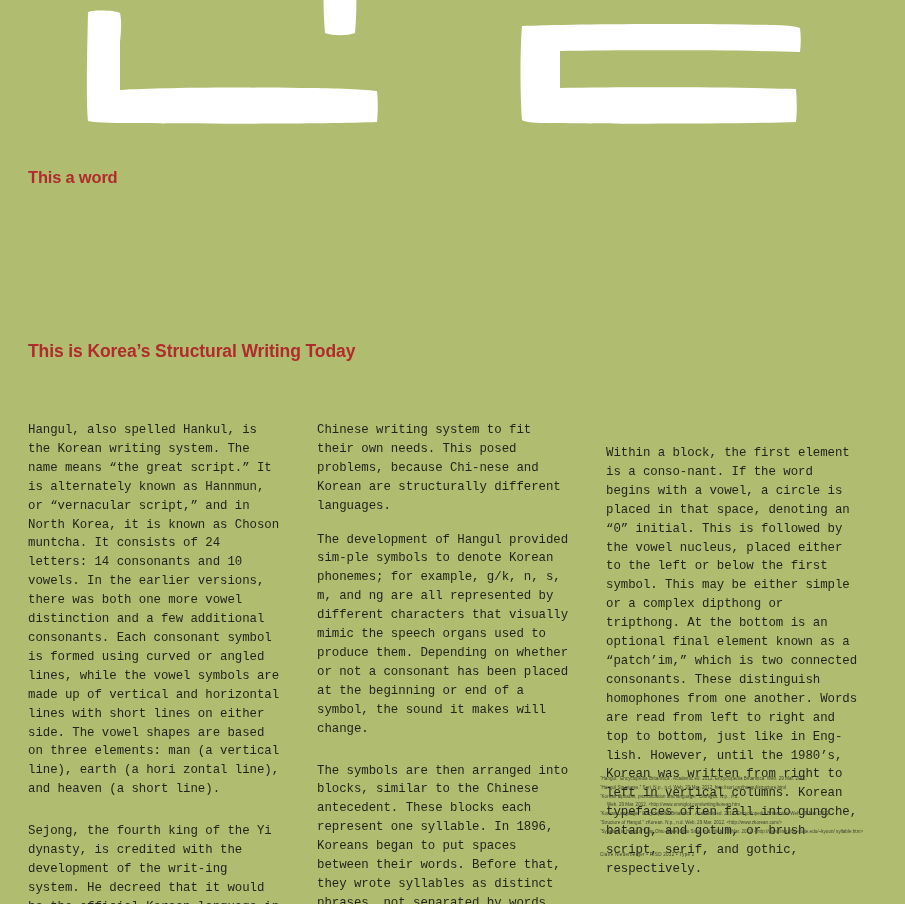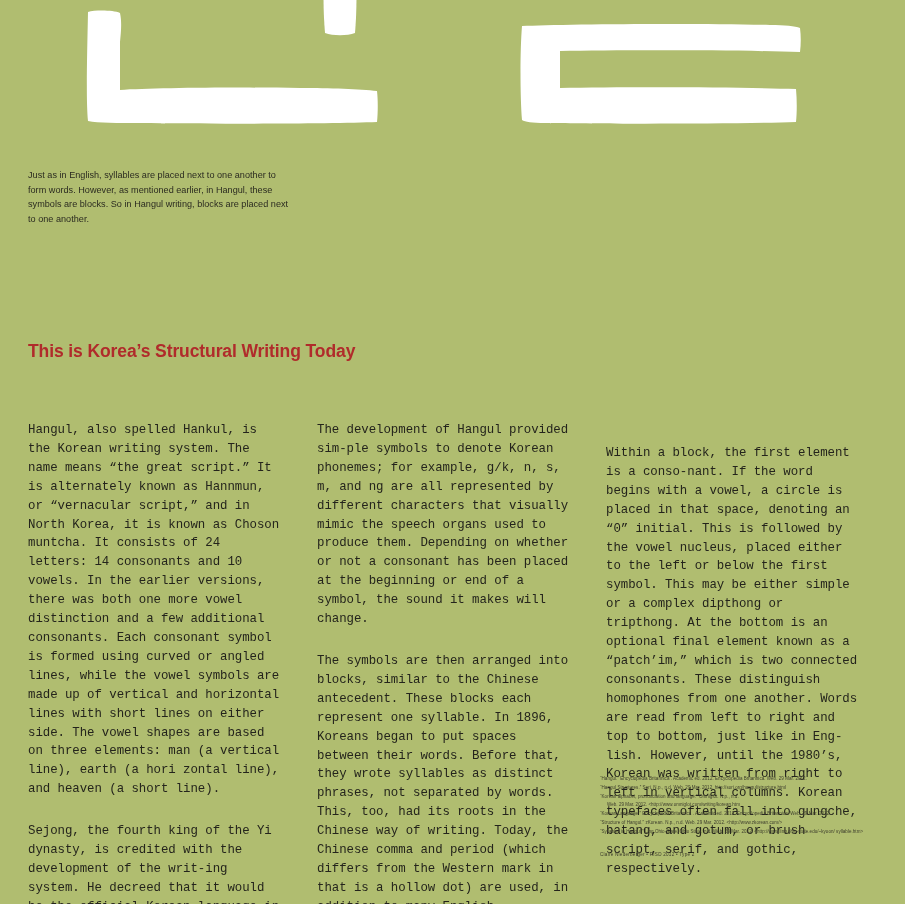--- a/index.html
+++ b/index.html
@@ -131,31 +131,32 @@
 
     <path fill="#ffffff" d="M 522 26 C 560 24, 700 23, 770 25 C 785 25, 795 26, 800 28 C 801 36, 801 44, 800 52
              C 740 50, 620 50, 560 51 L 560 88
              C 620 87, 740 87, 796 89 C 797 100, 797 112, 796 122
              C 740 124, 600 124, 545 123 C 532 123, 525 122, 522 120
              C 520 95, 520 50, 522 26 Z"></path>
   </svg>
 </div>
 
 <div id="word-section">
-  <p class="small-body">Just as in English, syllables are placed next to one another to form words. However, as mentioned earlier, in Hangul, these symbols are blocks. So in Hangul writing, blocks are placed next to one another.</p>
+  <h2 class="sub-heading">This a word</h2>
 </div>
 
 <h1 id="main-heading">This is Korea’s Structural Writing Today</h1>
 
 <div id="body-columns">
   <div class="body-column">
     <p>Hangul, also spelled Hankul, is the Korean writing system. The name means “the great script.” It is alternately known as Hannmun, or “vernacular script,” and in North Korea, it is known as Choson muntcha. It consists of 24 letters: 14 consonants and 10 vowels. In the earlier versions, there was both one more vowel distinction and a few additional consonants. Each consonant symbol is formed using curved or angled lines, while the vowel symbols are made up of vertical and horizontal lines with short lines on either side. The vowel shapes are based on three elements: man (a vertical line), earth (a hori zontal line), and heaven (a short line).</p>
     <p>Sejong, the fourth king of the Yi dynasty, is credited with the development of the writ-ing system. He decreed that it would be the official Korean language in the mid-1440’s. However, scholars and Koreans of the upper classes did not widely use Hangul until after 1945, due primarily to the influence of Con-fucianism and Chinese culture. Starting in the 6th century Koreans had adapted the</p>
   </div>
   <div class="body-column">
+    <p>Chinese writing system to fit their own needs. This posed problems, because Chi-nese and Korean are structurally different languages.</p>
     <p>The development of Hangul provided sim-ple symbols to denote Korean phonemes; for example, g/k, n, s, m, and ng are all represented by different characters that visually mimic the speech organs used to produce them. Depending on whether or not a consonant has been placed at the beginning or end of a symbol, the sound it makes will change.</p>
     <p>The symbols are then arranged into blocks, similar to the Chinese antecedent. These blocks each represent one syllable. In 1896, Koreans began to put spaces between their words. Before that, they wrote syllables as distinct phrases, not separated by words. This, too, had its roots in the Chinese way of writing. Today, the Chinese comma and period (which differs from the Western mark in that is a hollow dot) are used, in addition to many English punctuation marks.</p>
   </div>
   <div class="body-column">
     <p>Within a block, the first element is a conso-nant. If the word begins with a vowel, a circle is placed in that space, denoting an “0” initial. This is followed by the vowel nucleus, placed either to the left or below the first symbol. This may be either simple or a complex dipthong or tripthong. At the bottom is an optional final element known as a “patch’im,” which is two connected consonants. These distinguish homophones from one another. Words are read from left to right and top to bottom, just like in Eng-lish. However, until the 1980’s, Korean was written from right to left in vertical columns. Korean typefaces often fall into gungche, batang, and gotum, or brush script, serif, and gothic, respectively.</p>
   </div>
 </div>
 
 <div id="citations">
   <p class="citation-line">“Hangul.” Encyclopedia Britannica . Academic ed. 2012. Encyclopedia Britannica. Web. 29 Mar. 2012.</p>

